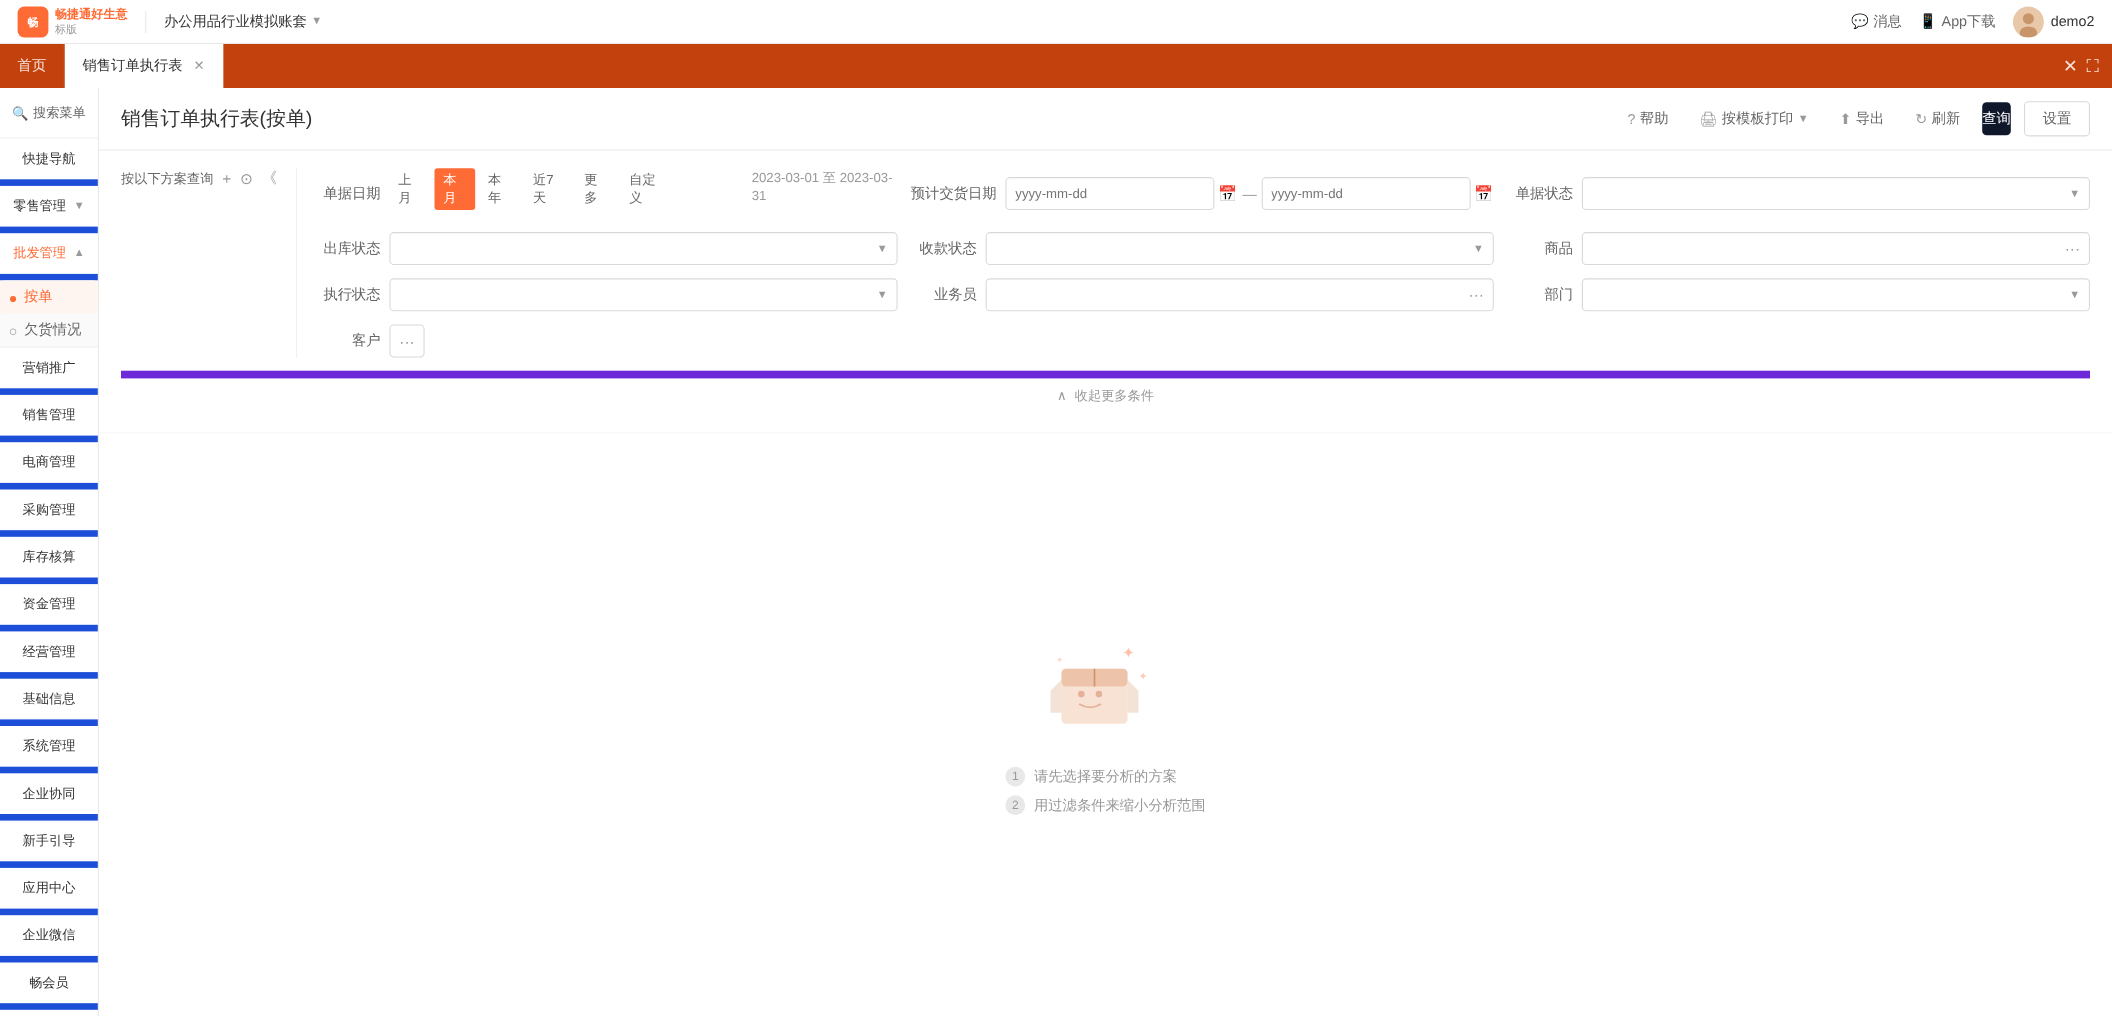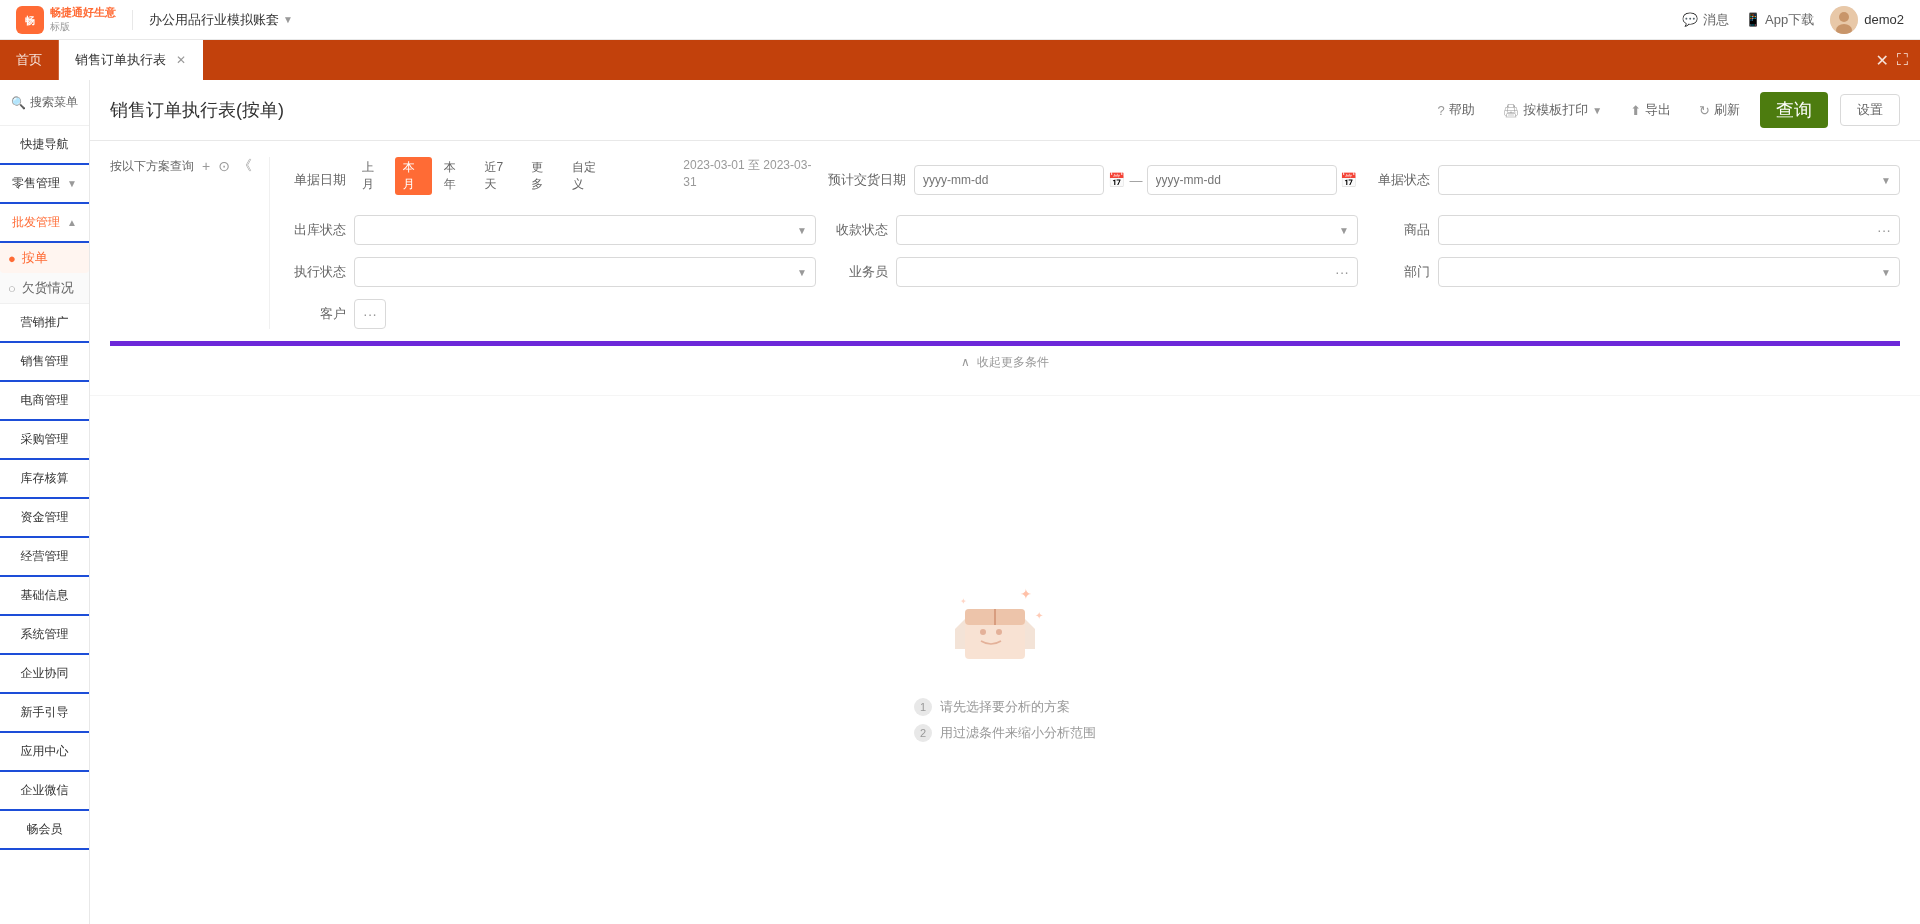--- a/index.html
+++ b/index.html
@@ -81,21 +81,21 @@
       align-items: center;
       justify-content: center;
       gap: 4px;
     }
     .sidebar-nav-item {
       padding: 10px 8px;
       text-align: center;
       font-size: 12px;
       color: #333;
       cursor: pointer;
-      border-bottom: 2px solid #1d4ed8;
+      border-bottom: 6px solid #1d4ed8;
       display: flex;
       align-items: center;
       justify-content: center;
       gap: 4px;
     }
     .sidebar-nav-item.has-arrow { justify-content: space-between; padding: 10px 12px; }
     .sidebar-section {
       background: #fafafa;
       border-bottom: 1px solid #f0f0f0;
     }
@@ -119,26 +119,26 @@
       display: flex;
       align-items: center;
       gap: 4px;
       color: #666;
       font-size: 13px;
       cursor: pointer;
       padding: 4px 8px;
       border-radius: 4px;
     }
     .btn-primary {
-      background: #4d7c0f;
+      background: #0f172a;
       color: #fff;
       border: none;
-      padding: 6px 16px;
+      padding: 6px 0;
       border-radius: 4px;
-      font-size: 18px;
+      font-size: 13px;
       cursor: pointer;
     }
     .btn-secondary {
       background: #fff;
       color: #666;
       border: 1px solid #d9d9d9;
       padding: 6px 16px;
       border-radius: 4px;
       font-size: 13px;
       cursor: pointer;
@@ -254,21 +254,21 @@
     }
 
     
     .collapse-bar {
       text-align: center;
       padding: 8px;
       color: #999;
       font-size: 12px;
       cursor: pointer;
       background: #fff;
-      border-top: 5px solid #6d28d9;
+      border-top: 7px solid #6d28d9;
     }
 
     
     .empty-state {
       flex: 1;
       display: flex;
       align-items: center;
       justify-content: center;
       flex-direction: column;
       gap: 16px;

